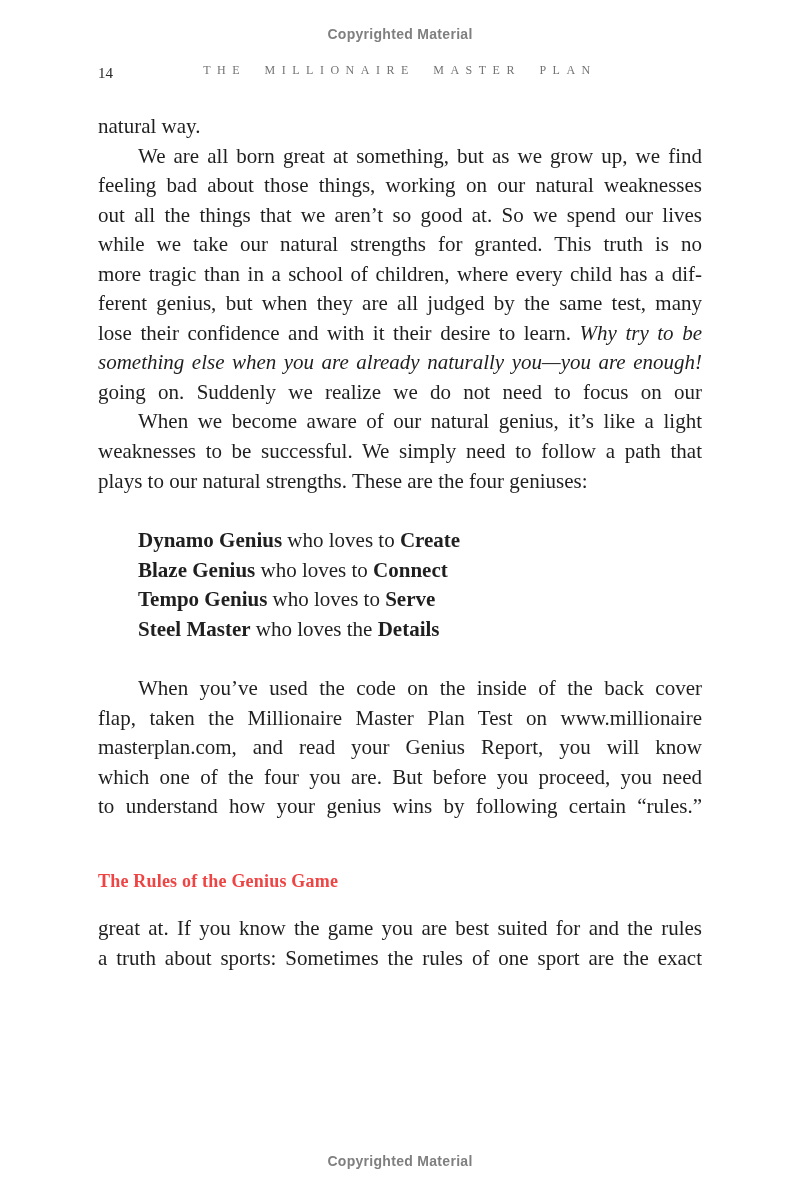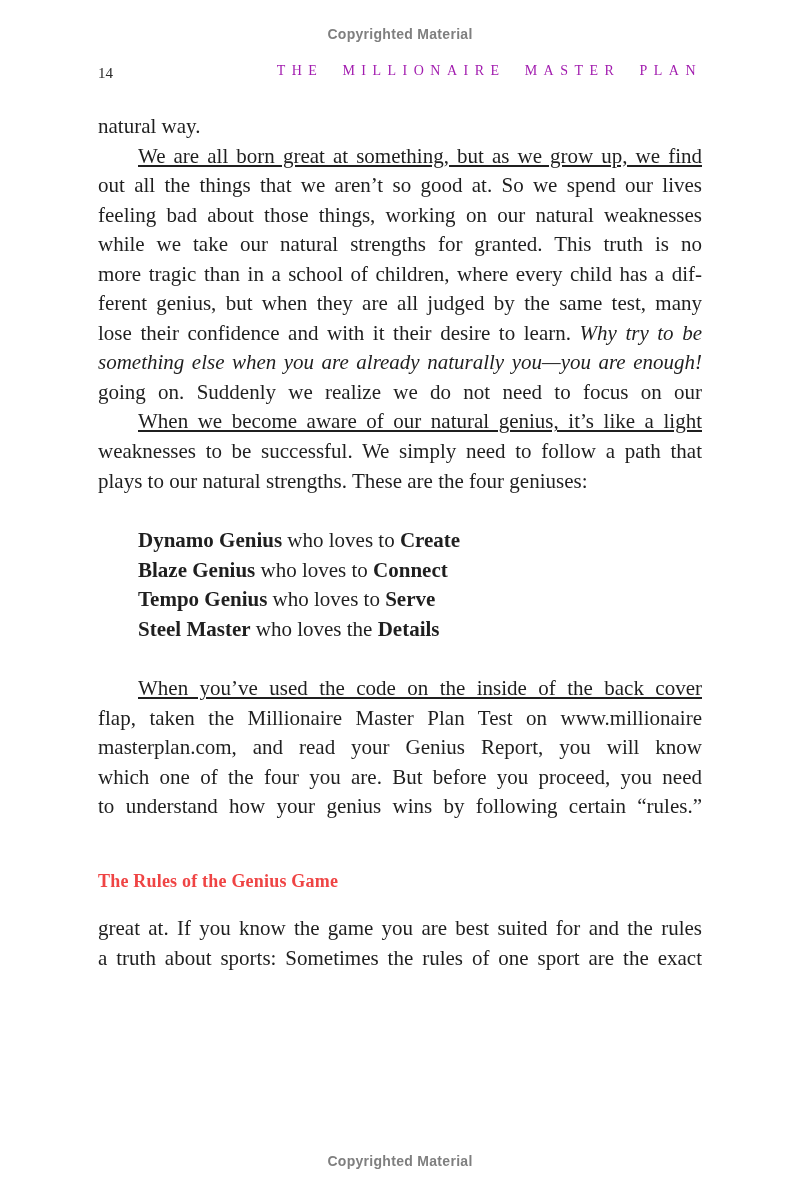--- a/index.html
+++ b/index.html
@@ -35,38 +35,38 @@
     height: 22px;
   }
   .pagenum {
     position: absolute;
     left: 0; top: 2px;
     font-size: 15px;
     color: #2a2a2a;
     text-align: right;
   }
   .runhead {
-    text-align: right;
-    font-size: 14px;
+    text-align: center;
+    font-size: 12px;
     letter-spacing: 6.5px;
     word-spacing: 9px;
-    color: #a21caf;
+    color: #737373;
     white-space: nowrap;
   }
   .body-text-col {
     position: absolute;
     top: 112px;
     left: 98px;
     width: 604px;
     font-size: 21px;
     line-height: 29.55px;
   }
   .line { min-height: 29.55px; }
   .just { text-align: justify; text-align-last: justify; }
-  .indent { text-indent: 40px; text-decoration: underline; }
+  .indent { text-indent: 40px; }
   .list-line { margin-left: 40px; }
   .s-b { font-weight: bold; }
   .s-i { font-style: italic; }
   .spacer { height: 30px; }
   .heading {
     font-size: 18px;
     line-height: 34px;
     font-weight: bold;
     margin: 42px 0 16px 0;
     color: #ef4444;
@@ -81,22 +81,22 @@
   <div class="watermark wm-top">Copyrighted Material</div>
 
   <div class="pagehead">
     <span class="pagenum">14</span>
     <div class="runhead">THE MILLIONAIRE MASTER PLAN</div>
   </div>
 
   <div class="body-text-col">
       <div class="line"><span>natural way.</span></div>
       <div class="line just indent"><span>We are all born great at something, but as we grow up, we find</span></div>
+      <div class="line just"><span>feeling bad about those things, working on our natural weaknesses</span></div>
       <div class="line just"><span>out all the things that we aren’t so good at. So we spend our lives</span></div>
-      <div class="line just"><span>feeling bad about those things, working on our natural weaknesses</span></div>
       <div class="line just"><span>while we take our natural strengths for granted. This truth is no</span></div>
       <div class="line just"><span>more tragic than in a school of children, where every child has a dif-</span></div>
       <div class="line just"><span>ferent genius, but when they are all judged by the same test, many</span></div>
       <div class="line just"><span>lose their confidence and with it their desire to learn. </span><span class="s-i">Why try to be</span></div>
       <div class="line just"><span class="s-i">something else when you are already naturally you—you are enough!</span></div>
       <div class="line just"><span>going on. Suddenly we realize we do not need to focus on our</span></div>
       <div class="line just indent"><span>When we become aware of our natural genius, it’s like a light</span></div>
       <div class="line just"><span>weaknesses to be successful. We simply need to follow a path that</span></div>
       <div class="line"><span>plays to our natural strengths. These are the four geniuses:</span></div>
       <div class="spacer"></div>

